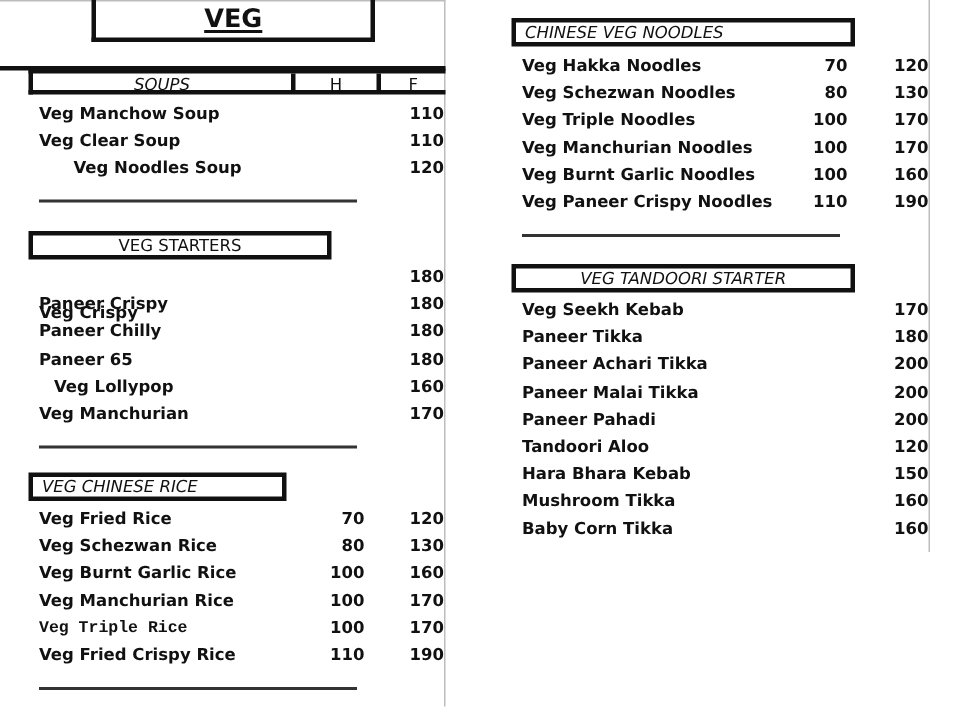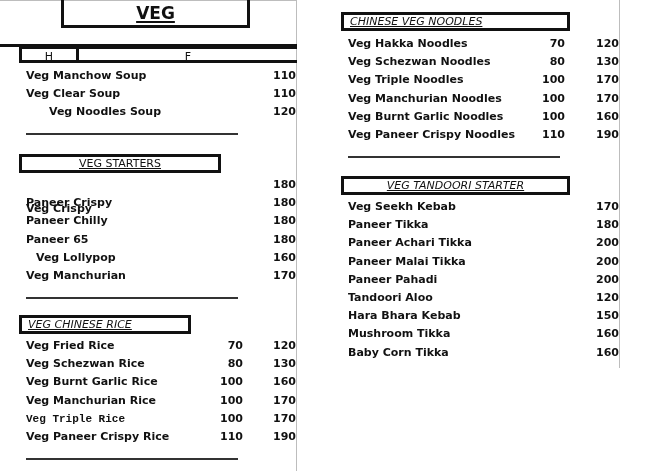--- a/index.html
+++ b/index.html
@@ -17,35 +17,36 @@
   .soups-head { position:absolute; left:19px; top:46px; width:278px; height:17px;
                 border:3px solid #111; border-right:none; box-sizing:border-box; display:flex;
                 font-size:11px; font-style:italic; }
   .soups-head .c1 { width:172px; text-align:center; border-right:3px solid #111; line-height:12px; padding-top:2px; }
   .soups-head .c2 { width:54px; text-align:center; border-right:3px solid #111; font-style:normal; line-height:12px; padding-top:2px;}
   .soups-head .c3 { flex:1; text-align:center; font-style:normal; line-height:12px; padding-top:2px;}
   .sec-box { position:absolute; height:19px; border:3px solid #111; box-sizing:border-box;
              font-size:11px; line-height:14px; }
   .sec-box.center { text-align:center; }
   .sec-box.italic { font-style:italic; padding-left:6px; }
-  .sec-box span { text-decoration:underline; }
+  .sec-box span { }
   .item { position:absolute; font-weight:bold; font-size:11px; line-height:14px; white-space:nowrap; }
   .price { position:absolute; font-weight:bold; font-size:11px; line-height:14px; text-align:right; width:30px; }
   .rule { position:absolute; height:2px; background:#333; }
 </style>
 </head>
 <body>
 
 <div class="page-left"></div>
 <div class="page-right"></div>
 
 <div class="veg-box"><span>VEG</span></div>
 <div class="rule-top"></div>
 
 <div class="soups-head">
+  <div class="c1">SOUPS</div>
   <div class="c2">H</div>
   <div class="c3">F</div>
 </div>
 <div id="soups"></div>
 <div class="rule" style="left:26px;top:133px;width:212px;"></div>
 
 <div class="sec-box center" style="left:19px;top:154px;width:202px;"><span>VEG STARTERS</span></div>
 <div class="rule" style="left:26px;top:297px;width:212px;"></div>
 
 <div class="sec-box italic" style="left:19px;top:315px;width:172px;"><span>VEG CHINESE RICE</span></div>
@@ -83,21 +84,21 @@
     <div class="price" style="left: 266px; top: 357.2px;">130</div>
     <div class="item" style="left: 26px; top: 375.4px;">Veg Burnt Garlic Rice</div>
     <div class="price" style="left: 213px; top: 375.4px;">100</div>
     <div class="price" style="left: 266px; top: 375.4px;">160</div>
     <div class="item" style="left: 26px; top: 393.6px;">Veg Manchurian Rice</div>
     <div class="price" style="left: 213px; top: 393.6px;">100</div>
     <div class="price" style="left: 266px; top: 393.6px;">170</div>
     <div class="item" style="left: 26px; top: 411.8px; font-family: Liberation Mono, monospace;">Veg Triple Rice</div>
     <div class="price" style="left: 213px; top: 411.8px;">100</div>
     <div class="price" style="left: 266px; top: 411.8px;">170</div>
-    <div class="item" style="left: 26px; top: 430px;">Veg Paneer Crispy Rice</div>
+    <div class="item" style="left: 26px; top: 430px;">Veg Fried Crispy Rice</div>
     <div class="price" style="left: 213px; top: 430px;">110</div>
     <div class="price" style="left: 266px; top: 430px;">190</div>
     <div class="item" style="left: 348px; top: 37px;">Veg Hakka Noodles</div>
     <div class="price" style="left: 535px; top: 37px;">70</div>
     <div class="price" style="left: 589px; top: 37px;">120</div>
     <div class="item" style="left: 348px; top: 55.2px;">Veg Schezwan Noodles</div>
     <div class="price" style="left: 535px; top: 55.2px;">80</div>
     <div class="price" style="left: 589px; top: 55.2px;">130</div>
     <div class="item" style="left: 348px; top: 73.4px;">Veg Triple Noodles</div>
     <div class="price" style="left: 535px; top: 73.4px;">100</div>

